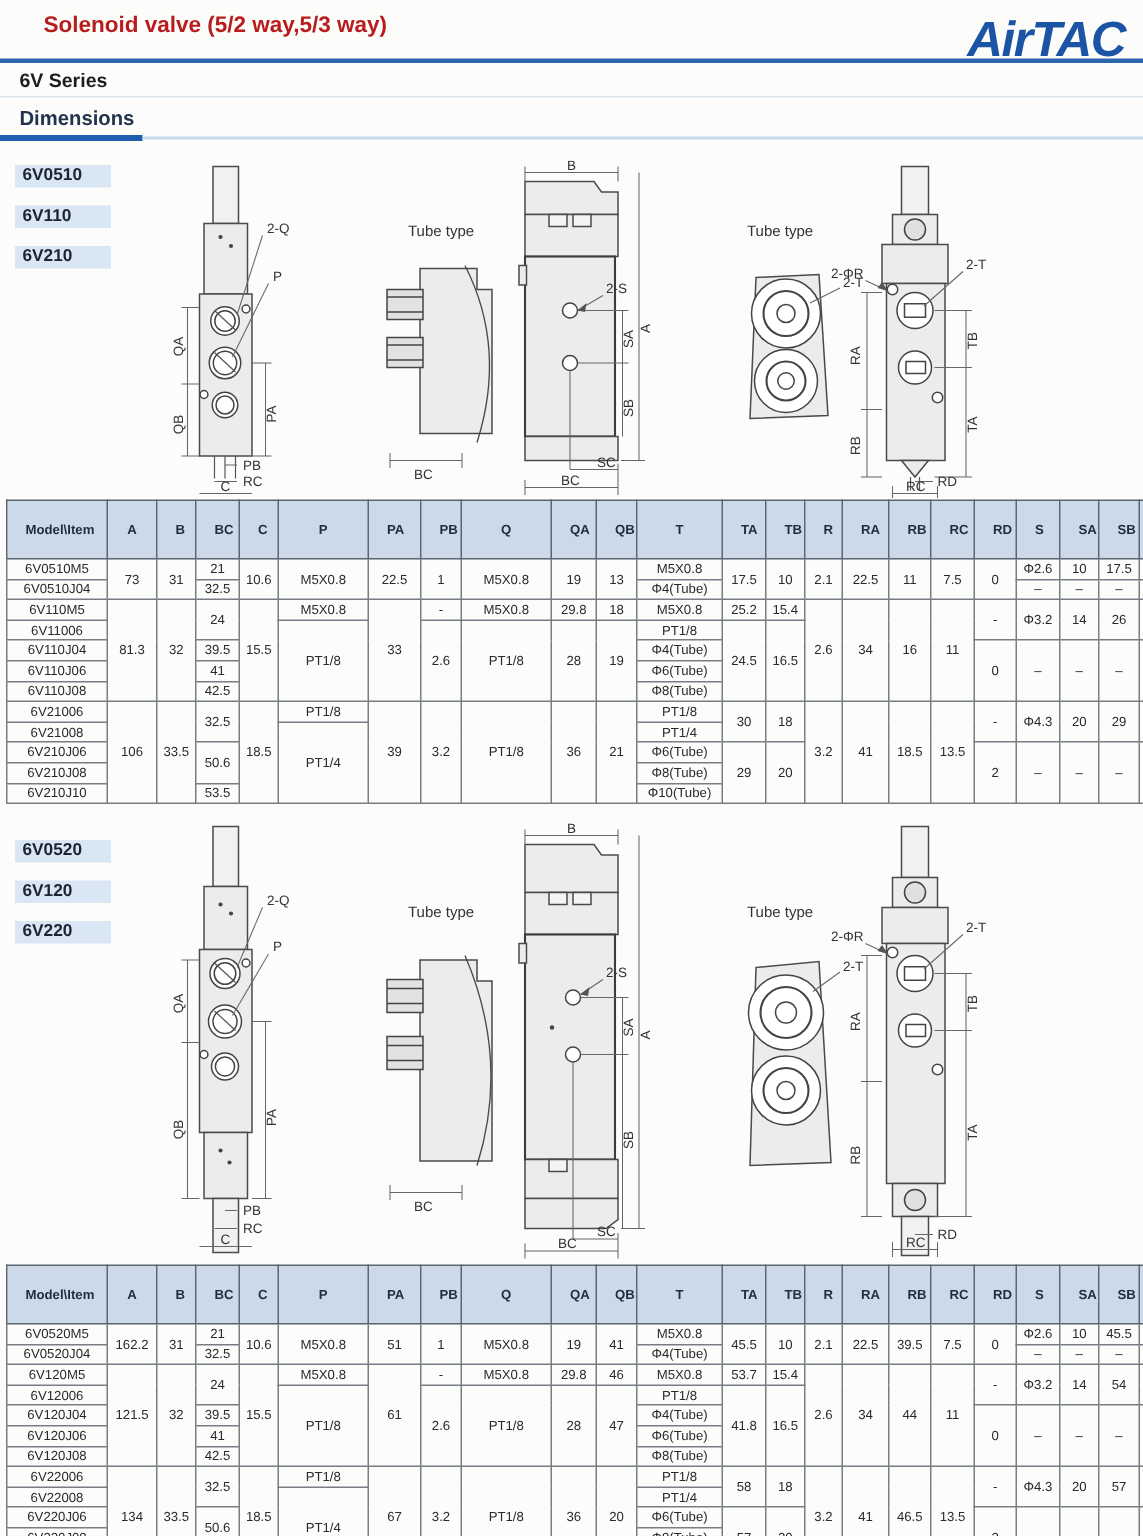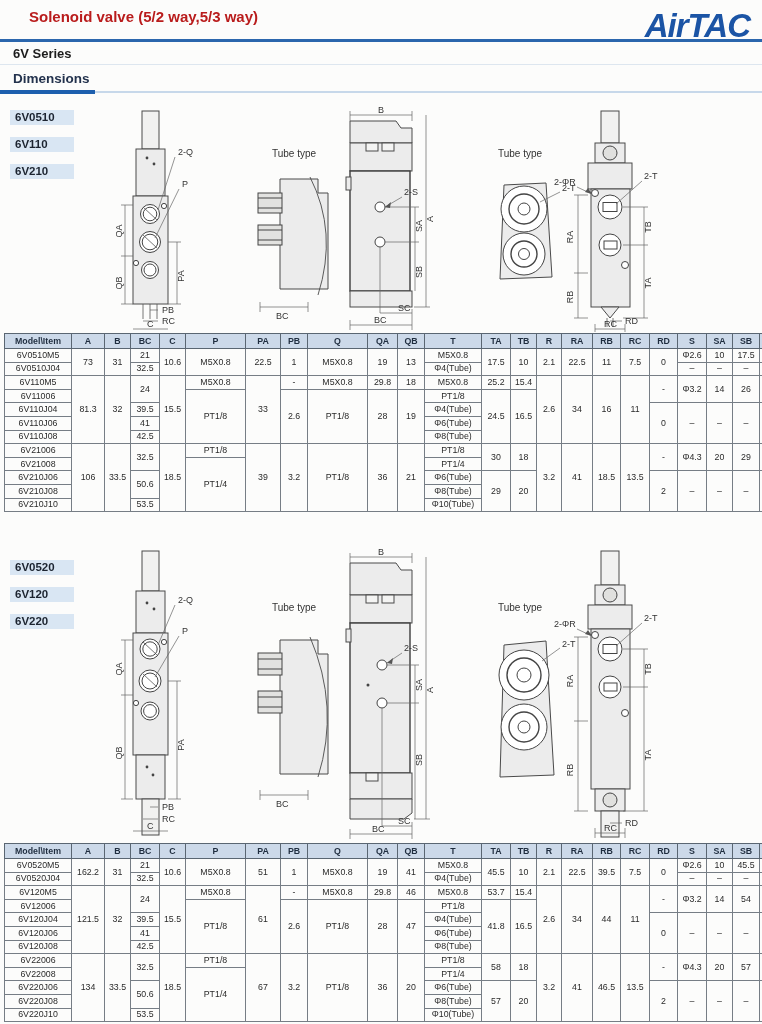--- a/index.html
+++ b/index.html
@@ -20,21 +20,21 @@
   .models{position:absolute;display:flex;flex-direction:column;gap:12px;}
   .pill{background:#d9e6f3;color:#1c2430;font-size:11.5px;font-weight:bold;padding:1px 7px 2px 5px;width:fit-content;min-width:52px;}
 
   
   svg text{font-family:"Liberation Sans",sans-serif;font-size:9px;fill:#333;}
   .draw{position:absolute;}
 
   
   .tblwrap{position:absolute;left:4px;width:754px;}
   table.dim{border-collapse:collapse;table-layout:fixed;width:754px;font-size:8.8px;color:#2a2a2a;border:1.4px solid #3f454d;}
-  .dim th{background:#ccd9e9;color:#1f2d3f;font-weight:bold;border:1px solid #5a6672;height:14px;padding:0;line-height:1;}
+  .dim th{background:#ccd9e9;color:#1f2d3f;font-weight:bold;border:1px solid #5a6672;height:14px;padding:12px;line-height:1;}
   .dim td{border:1px solid #767d85;text-align:center;padding:0;height:12.6px;line-height:1;background:#fcfcfb;}
   .dim tr.grp td{border-top:1.4px solid #3f454d;}
   .note{position:absolute;left:8px;font-size:9px;color:#333;}
 </style>
 </head>
 <body>
 
 <div id="page">
 
   <div class="title">Solenoid valve (5/2 way,5/3 way)</div>

